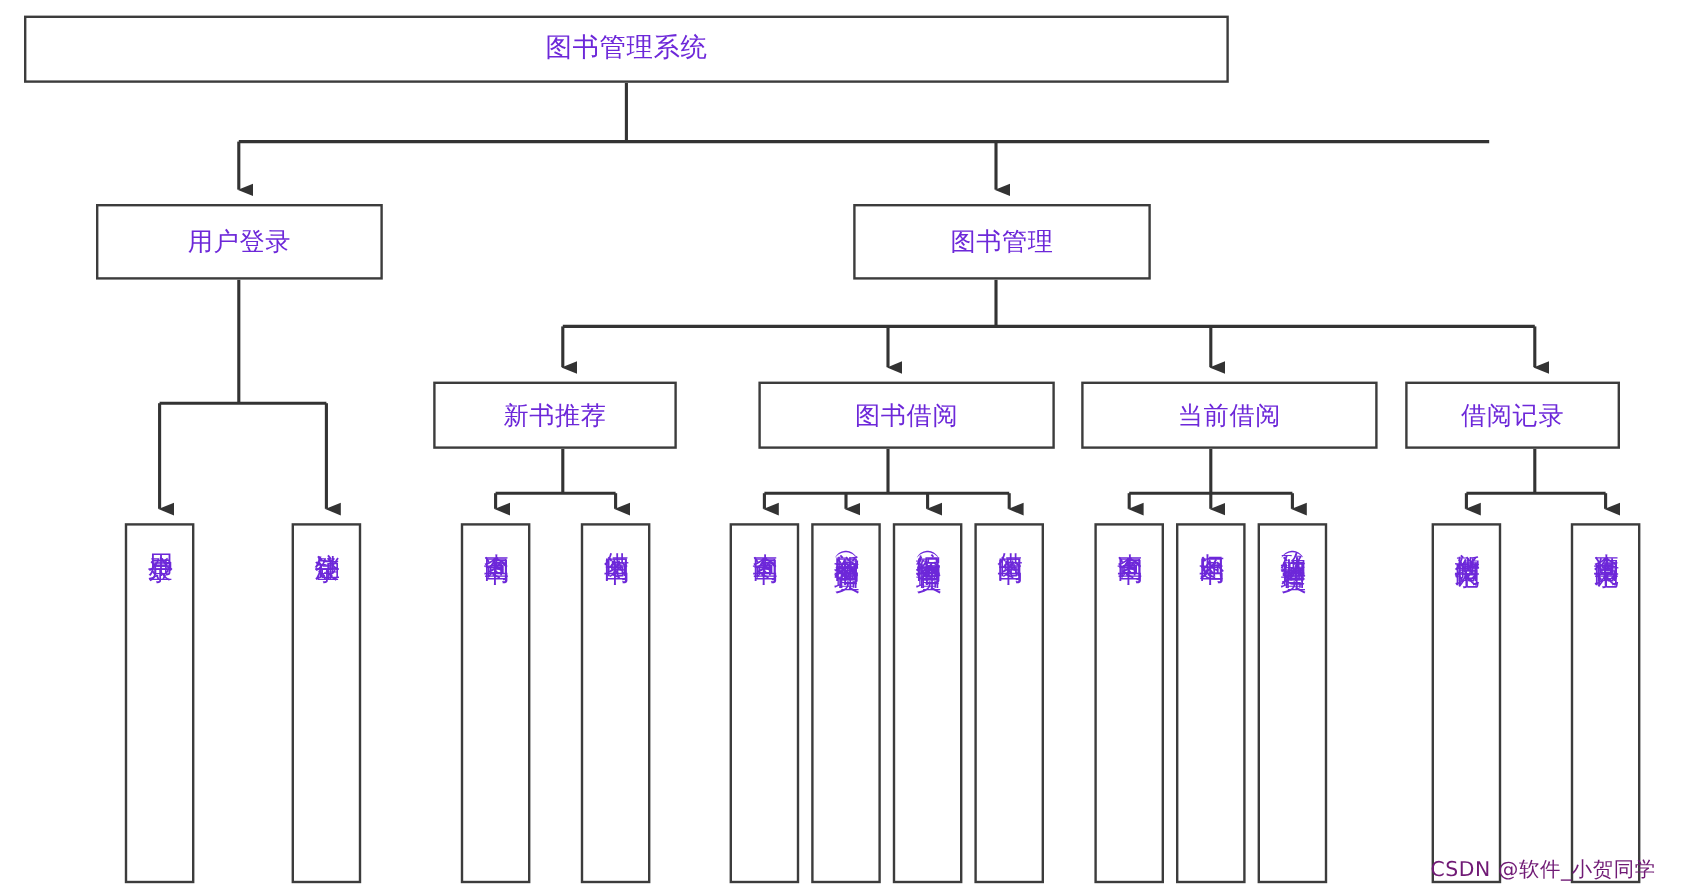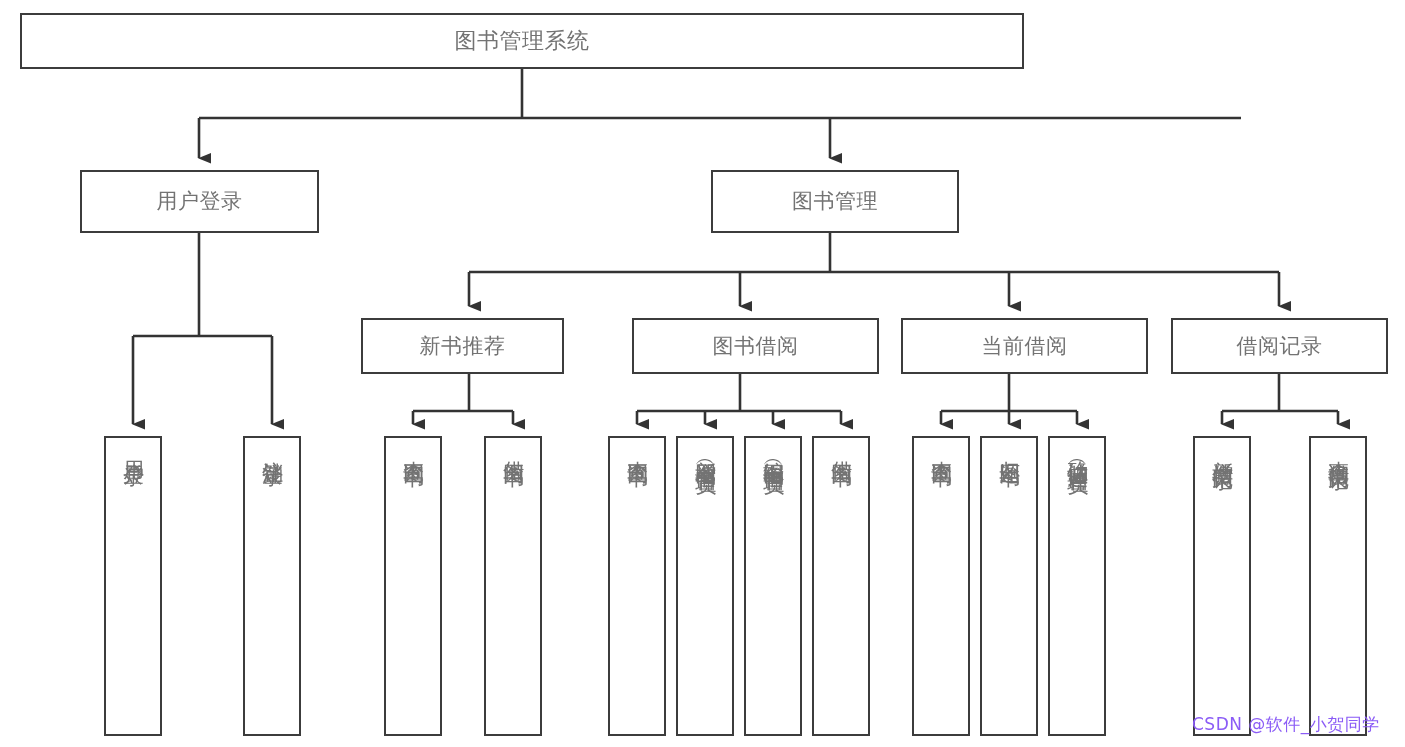--- a/index.html
+++ b/index.html
@@ -14,21 +14,21 @@
   #wires{position:absolute;left:0;top:0;width:1405px;height:747px;pointer-events:none;}
 
   .node{
     position:absolute;
     box-sizing:border-box;
     background:#ffffff;
     border:2px solid #3c3c3c;
     display:flex;
     align-items:center;
     justify-content:center;
-    color:#737373;
+    color:#6d28d9;
   }
   .node .lbl{
     display:block;
     line-height:1.18;
     white-space:nowrap;
     text-align:center;
     letter-spacing:0.5px;
   }
   .h-node .lbl{font-size:21px;}
   .root .lbl{font-size:22px;}
@@ -46,21 +46,21 @@
     line-height:1.22;
     letter-spacing:2px;
     white-space:normal;
     max-height:292px;
   }
 
   .watermark{
     position:absolute;
     left:1192px;top:713px;
     font-size:17px;
-    color:#8b5cf6;
+    color:#701a75;
     letter-spacing:0.5px;
     white-space:nowrap;
     font-family:"DejaVu Sans","Liberation Sans",sans-serif;
   }
 </style>
 </head>
 <body>
 
 <div id="stage">
 
@@ -131,21 +131,21 @@
   </div>
 
   <div class="node h-node" style="left:632px;top:318px;width:247px;height:56px;">
     <span class="lbl">图书借阅</span>
   </div>
 
   <div class="node h-node" style="left:901px;top:318px;width:247px;height:56px;">
     <span class="lbl">当前借阅</span>
   </div>
 
-  <div class="node h-node" style="left:1171px;top:318px;width:217px;height:56px;">
+  <div class="node h-node" style="left:1171px;top:318px;width:179px;height:56px;">
     <span class="lbl">借阅记录</span>
   </div>
 
   <div class="node leaf" style="left:104px;top:436px;width:58px;height:300px;">
     <span class="lbl">用户登录</span>
   </div>
   <div class="node leaf" style="left:243px;top:436px;width:58px;height:300px;">
     <span class="lbl">注销登录</span>
   </div>
 

